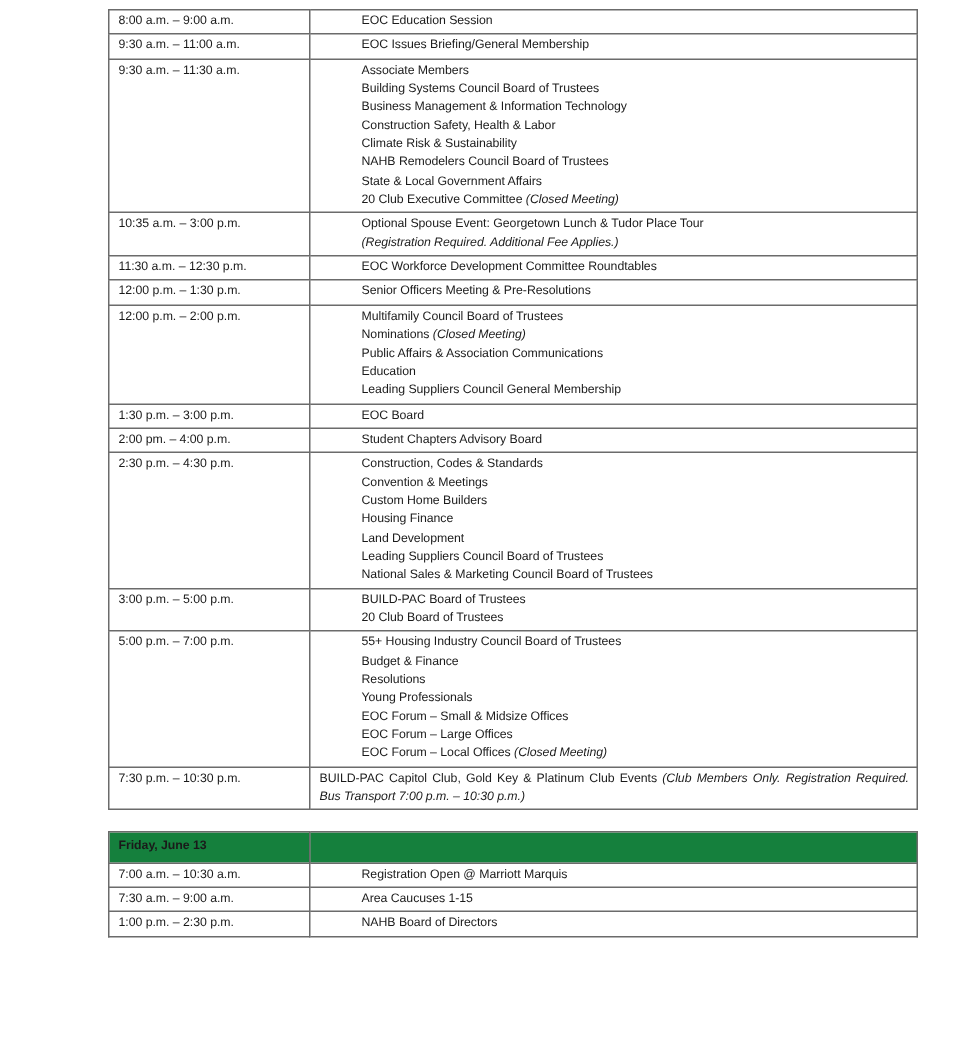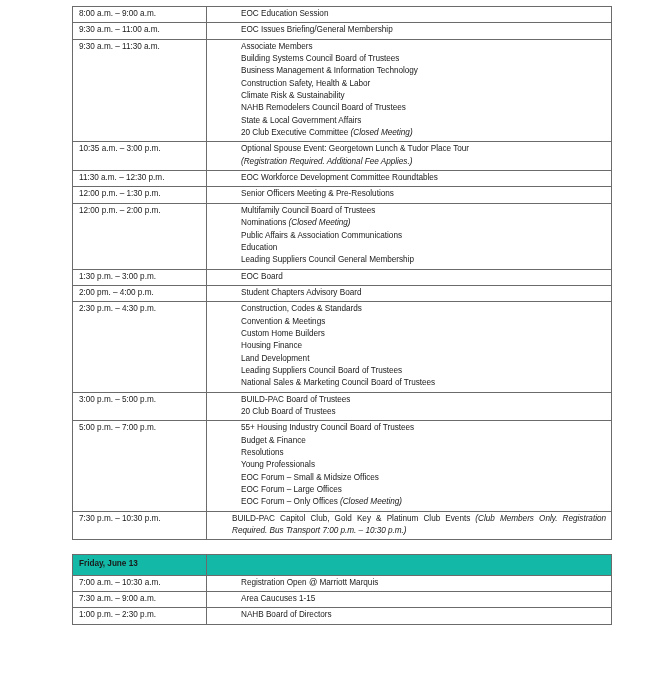--- a/index.html
+++ b/index.html
@@ -46,34 +46,33 @@
   }
   td.desc .ln {
     display: block;
     padding-left: 28px;
   }
   em {
     font-style: italic;
   }
   
   tr.dayhead td {
-    background: #14b8a6;
+    background: #15803d;
     font-weight: bold;
     padding-top: 3px;
     padding-bottom: 4px;
     border-color: #6b6b6b;
   }
   
   td.desc.justify {
     text-align: justify;
     text-align-last: left;
   }
   td.desc.justify .para {
     display: block;
-    margin-left: 19px;
   }
 </style>
 </head>
 <body>
 
 <div class="page">
   <div id="tables-root">
       <table class="sched">
         <colgroup>
           <col class="c-time">
@@ -167,21 +166,21 @@
           </tr>
           <tr>
             <td class="time">5:00 p.m. – 7:00 p.m.</td>
             <td class="desc">
               <span class="ln"><span>55+ Housing Industry Council Board of Trustees</span></span>
               <span class="ln"><span>Budget &amp; Finance</span></span>
               <span class="ln"><span>Resolutions</span></span>
               <span class="ln"><span>Young Professionals</span></span>
               <span class="ln"><span>EOC Forum – Small &amp; Midsize Offices</span></span>
               <span class="ln"><span>EOC Forum – Large Offices</span></span>
-              <span class="ln"><span>EOC Forum – Only Offices </span><em>(Closed Meeting)</em></span>
+              <span class="ln"><span>EOC Forum – Local Offices </span><em>(Closed Meeting)</em></span>
             </td>
           </tr>
           <tr>
             <td class="time">7:30 p.m. – 10:30 p.m.</td>
             <td class="desc justify">
               <span class="para"><span>BUILD-PAC Capitol Club, Gold Key &amp; Platinum Club Events </span><em>(Club Members Only. Registration Required. Bus Transport 7:00 p.m. – 10:30 p.m.)</em></span>
             </td>
           </tr>
         </tbody>
       </table>

